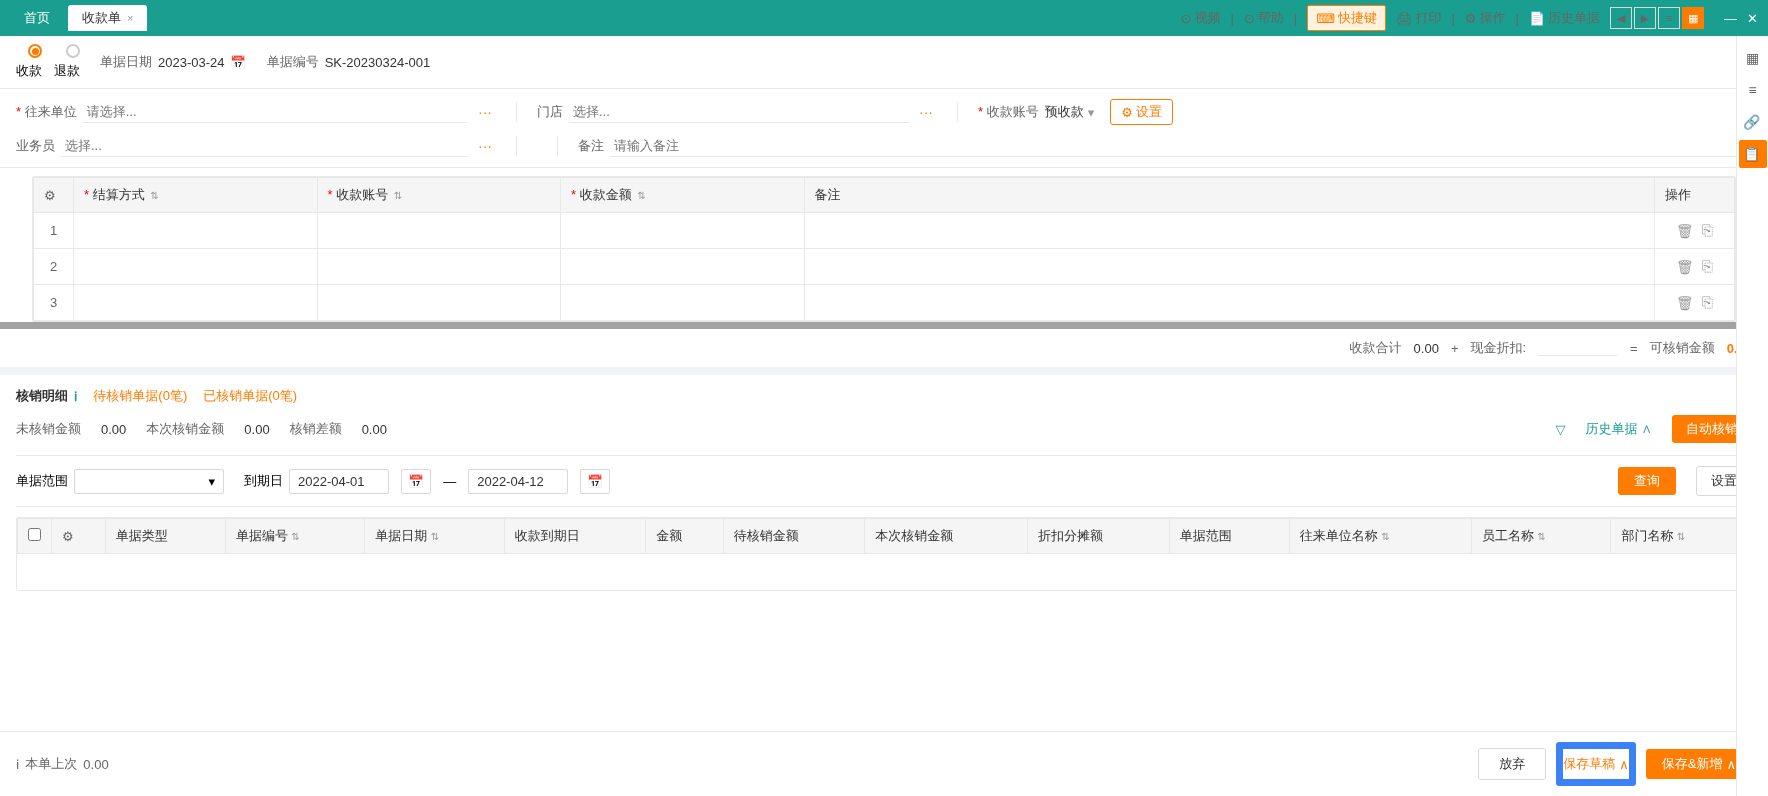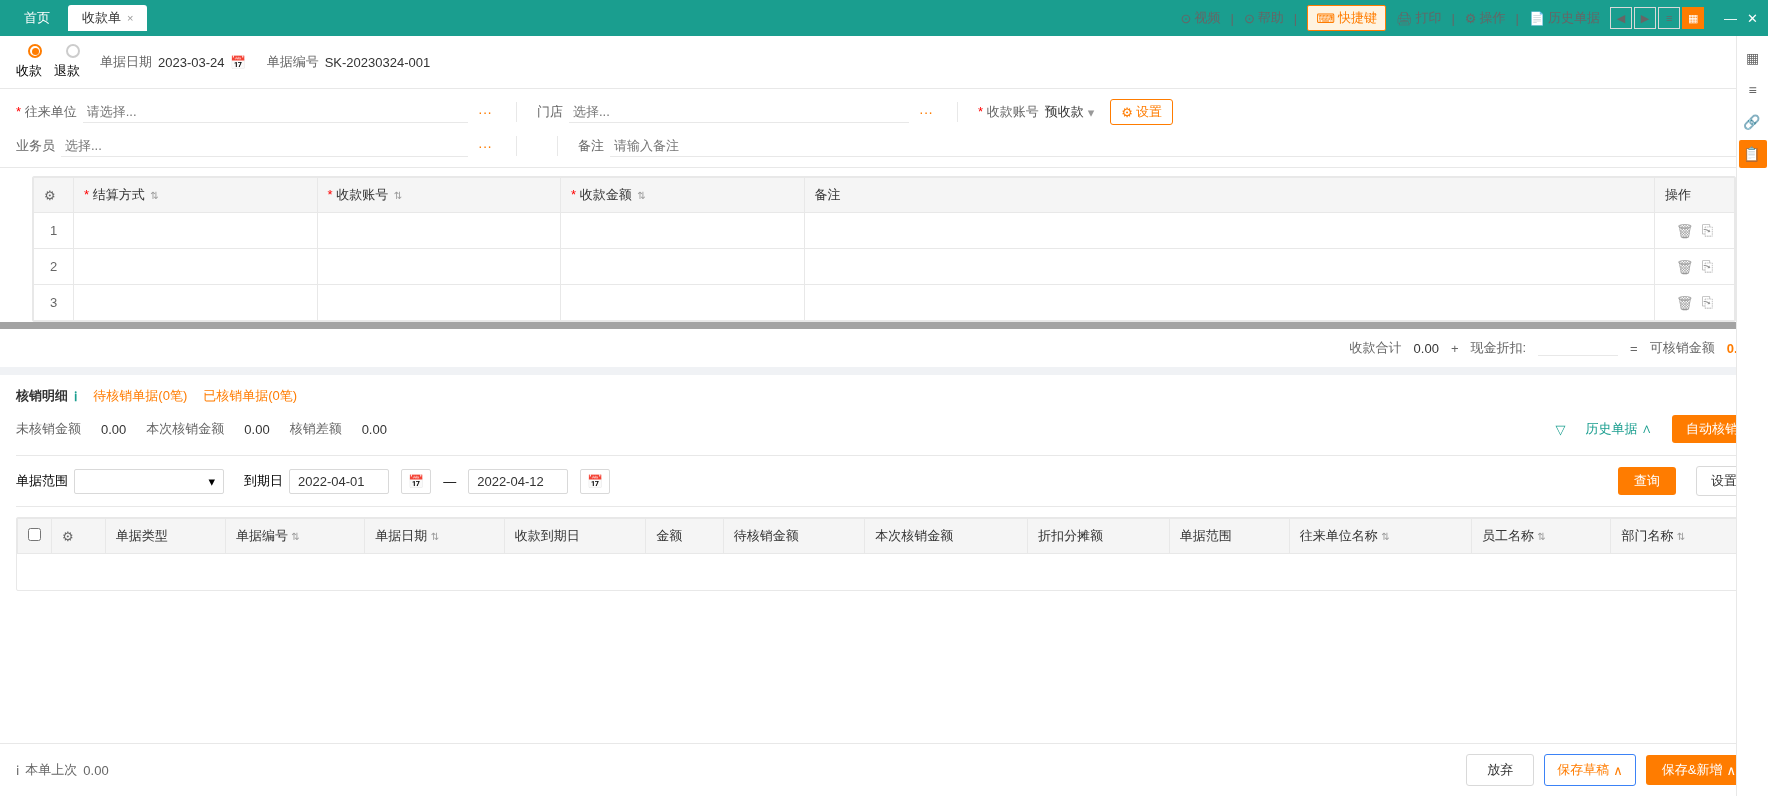--- a/index.html
+++ b/index.html
@@ -436,23 +436,23 @@
       background: #fff;
       border: 1px solid #d9d9d9;
       padding: 6px 20px;
       border-radius: 3px;
       cursor: pointer;
       font-size: 13px;
       color: #333;
     }
     .save-draft-btn {
       background: #fff;
-      border: 1px solid #3b82f6;
+      border: 7px solid #3b82f6;
       color: #ff7c00;
-      padding: 6px 12px;
+      padding: 6px 0;
       border-radius: 3px;
       cursor: pointer;
       font-size: 13px;
       display: flex; align-items: center; gap: 4px;
     }
     .save-new-btn {
       background: #ff7c00;
       color: #fff;
       border: none;
       padding: 6px 16px;

